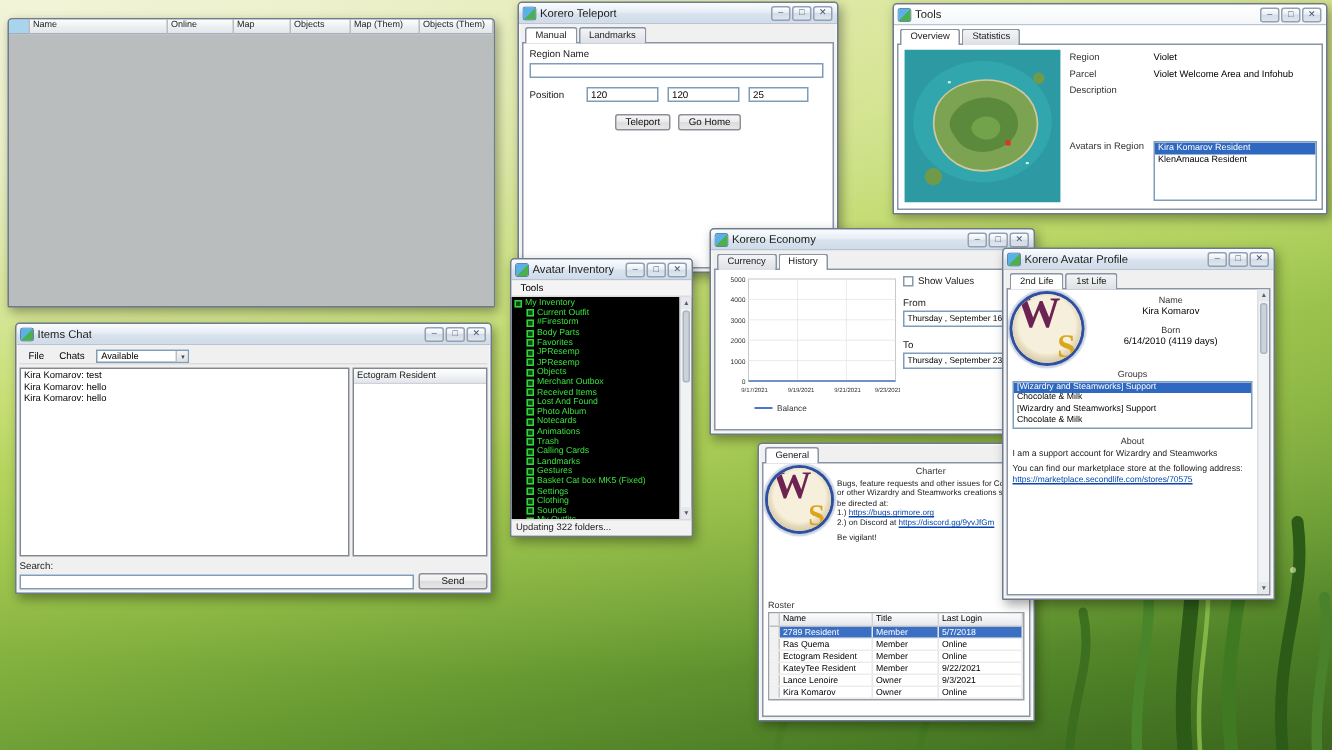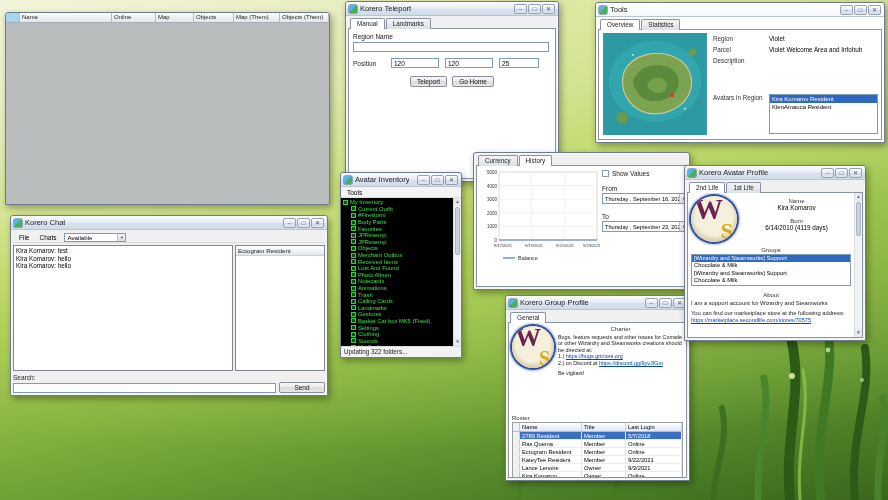--- a/index.html
+++ b/index.html
@@ -374,20 +374,29 @@
           <div class="vs-up">▲</div>
           <div class="vs-thumb" style="height:48px"></div>
           <div class="vs-dn">▼</div>
         </div>
       </div>
       <div class="status">Updating 322 folders...</div>
     </div>
   </div>
 
   <div class="window" id="economy" style="left:473px;top:152px;width:217px;height:138px">
+    <div class="titlebar">
+      <span class="wicon"></span>
+      <span class="wtitle">Korero Economy</span>
+      <span class="caps">
+        <span class="cap">–</span>
+        <span class="cap">□</span>
+        <span class="cap">✕</span>
+      </span>
+    </div>
     <div class="client" style="padding:2px">
       <div class="tabstrip">
         <div class="tab">Currency</div>
         <div class="tab active">History</div>
       </div>
       <div class="panel row" style="padding:2px;gap:2px">
         <svg width="121" height="104" viewBox="0 0 121 104" style="flex:0 0 121px">
           <rect x="20" y="4" width="98" height="68" fill="#ffffff" stroke="#c9c9c9" stroke-width="0.7"></rect>
           <g stroke="#e3e3e3" stroke-width="0.5">
             <line x1="20" y1="17.6" x2="118" y2="17.6"></line>
@@ -431,21 +440,21 @@
             <span class="dtp-arrow">▾</span>
           </div>
         </div>
       </div>
     </div>
   </div>
 
   <div class="window" id="chat" style="left:10px;top:215px;width:318px;height:181px">
     <div class="titlebar">
       <span class="wicon"></span>
-      <span class="wtitle">Korero Chat</span>
+      <span class="wtitle">Items Chat</span>
       <span class="caps">
         <span class="cap">–</span>
         <span class="cap">□</span>
         <span class="cap">✕</span>
       </span>
     </div>
     <div class="client" style="padding:2px">
       <div class="menubar" style="background:#f0f0f0">
         <span class="menu-item">File</span>
         <span class="menu-item">Chats</span>
@@ -470,29 +479,20 @@
       </div>
       <div class="lbl" style="margin:3px 0 1px">Search:</div>
       <div class="row" style="gap:3px;align-items:center">
         <input class="tbox" style="flex: 1 1 0%;">
         <div class="btn" style="width:46px;flex:0 0 46px">Send</div>
       </div>
     </div>
   </div>
 
   <div class="window" id="group" style="left:505px;top:295px;width:185px;height:186px">
-    <div class="titlebar">
-      <span class="wicon"></span>
-      <span class="wtitle">Korero Group Profile</span>
-      <span class="caps">
-        <span class="cap">–</span>
-        <span class="cap">□</span>
-        <span class="cap">✕</span>
-      </span>
-    </div>
     <div class="client" style="padding:2px">
       <div class="tabstrip">
         <div class="tab active">General</div>
       </div>
       <div class="panel col" style="padding:3px">
         <div class="row" style="gap:4px;flex:0 0 86px">
           <div class="waslogo logo-g">
             <span class="lw">W</span>
             <span class="ls">S</span>
           </div>
@@ -551,21 +551,21 @@
             <div class="g-c" style="width:62px;flex:0 0 62px">Kira Komarov</div>
             <div class="g-c" style="width:44px;flex:0 0 44px">Owner</div>
             <div class="g-c" style="flex:1">Online</div>
           </div>
 
         </div>
       </div>
     </div>
   </div>
 
-  <div class="window" id="avatar" style="left:684px;top:165px;width:182px;height:176px">
+  <div class="window" id="avatar" style="left:668px;top:165px;width:182px;height:235px">
     <div class="titlebar">
       <span class="wicon"></span>
       <span class="wtitle">Korero Avatar Profile</span>
       <span class="caps">
         <span class="cap">–</span>
         <span class="cap">□</span>
         <span class="cap">✕</span>
       </span>
     </div>
     <div class="client" style="padding:2px">

